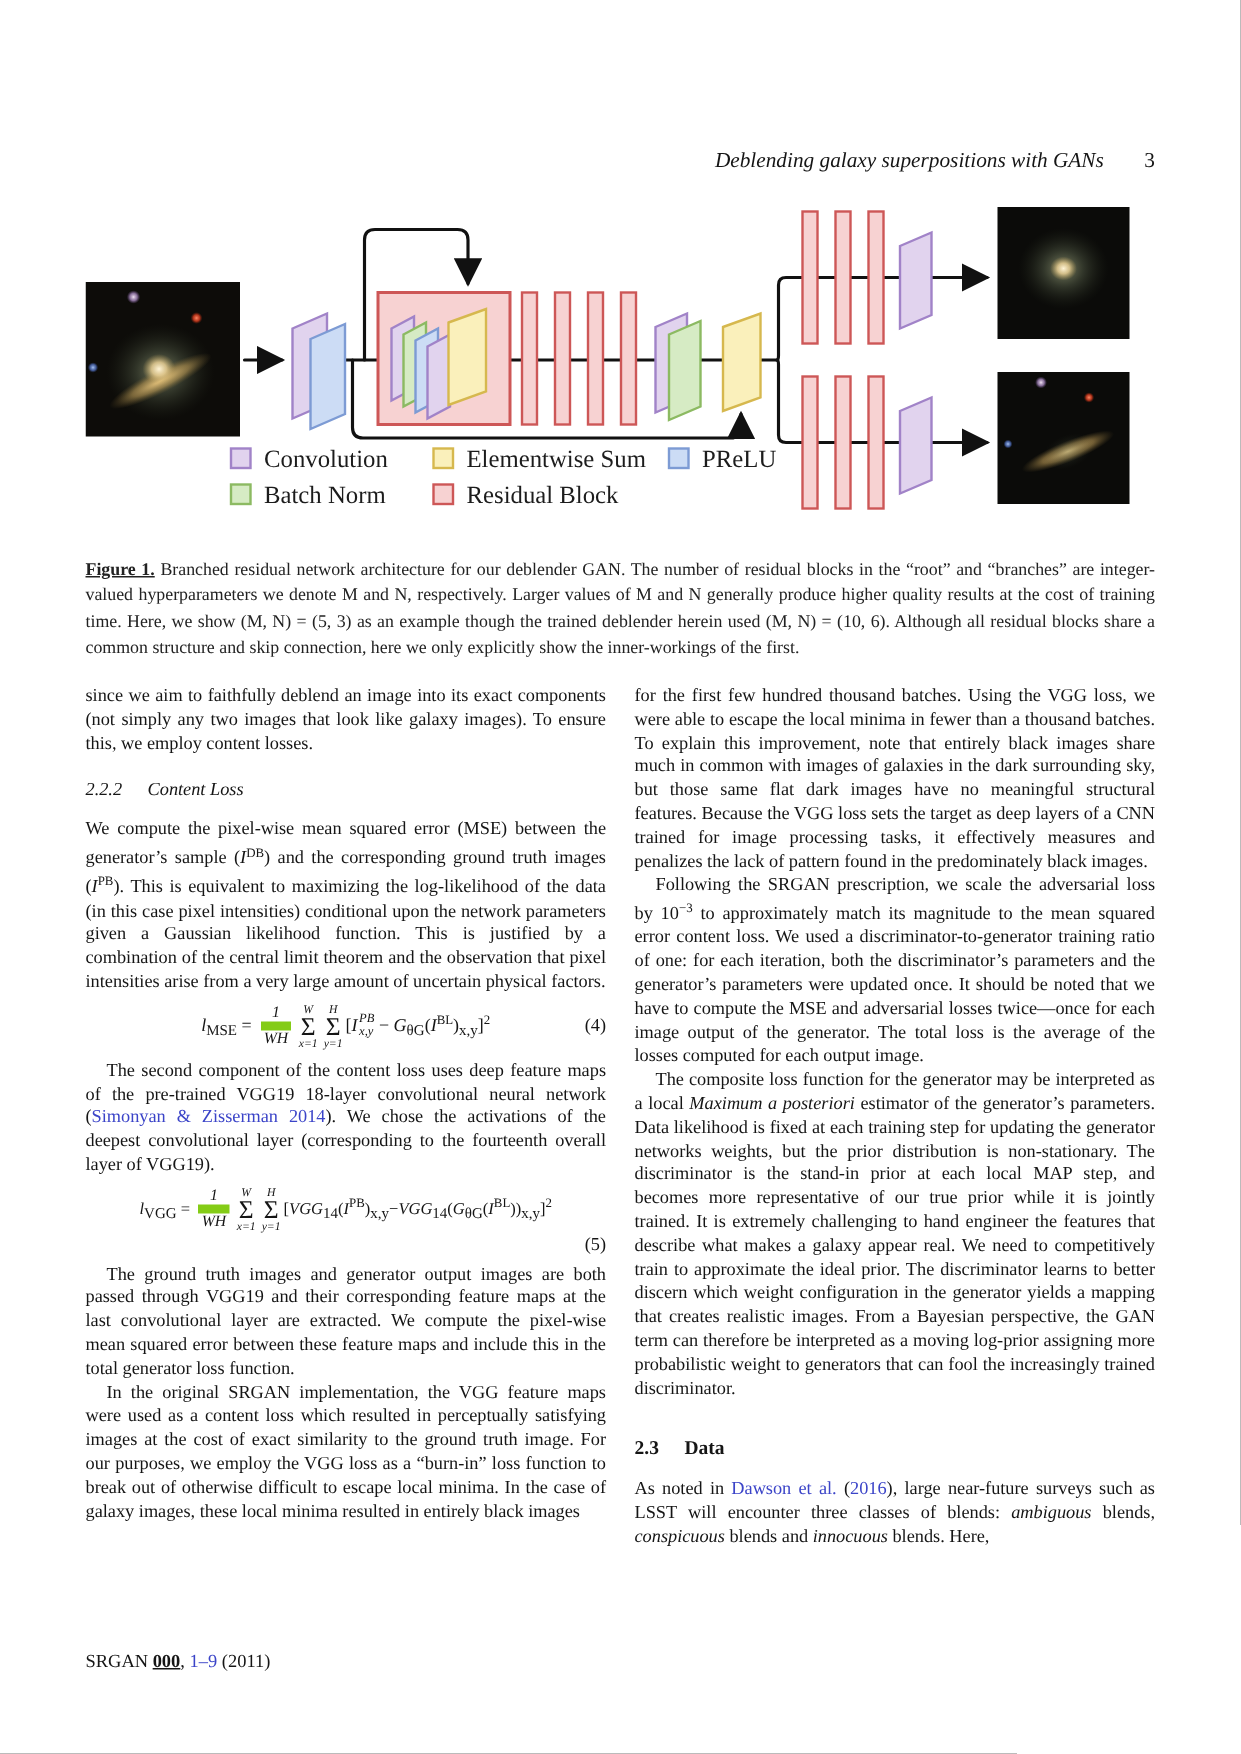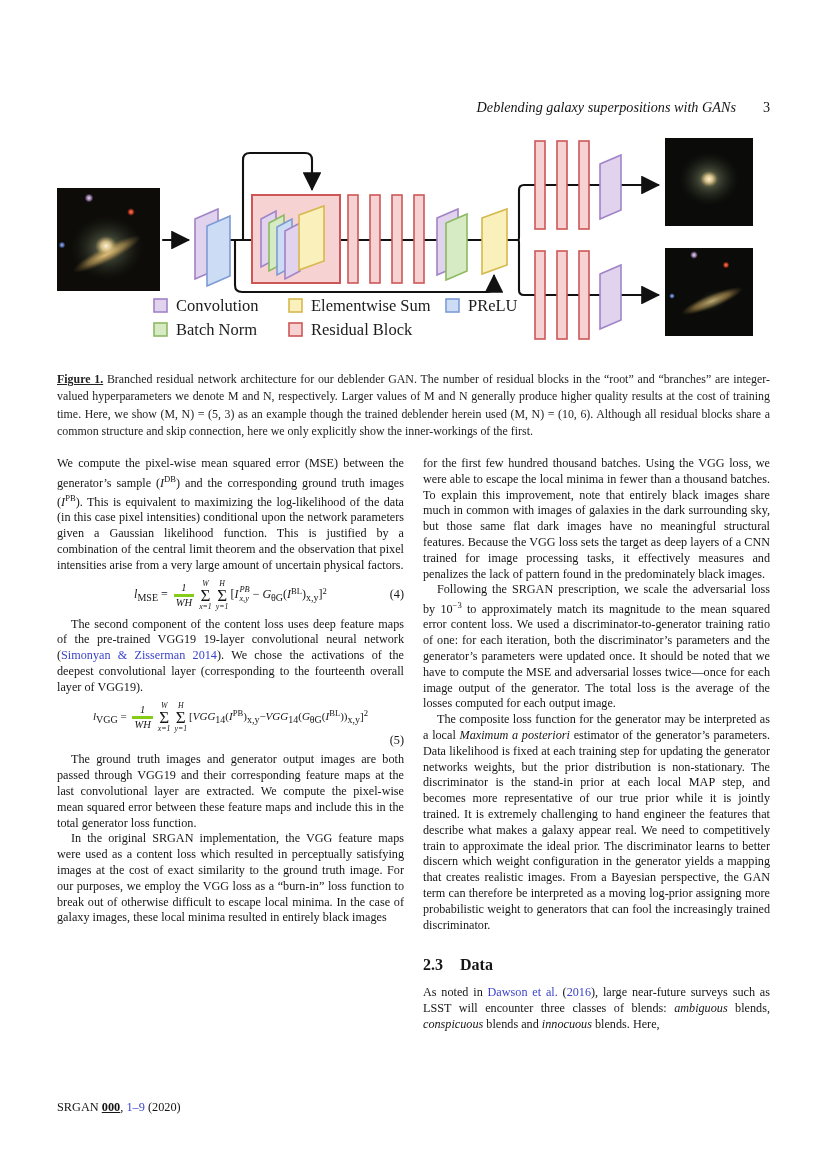--- a/index.html
+++ b/index.html
@@ -16,33 +16,33 @@
   .figure-svg{position:absolute;left:57px;top:133px;width:713px;height:215px;text-align:center;}
   .caption{
     position:absolute;left:57px;top:371px;width:713px;
     font-size:11.9px;line-height:17.4px;text-align:justify;color:#222;
   }
   .columns{position:absolute;left:57px;top:456px;width:713px;display:flex;gap:19px;}
   .col{width:347px;font-size:12.2px;line-height:15.8px;text-align:justify;}
   p{margin:0;text-indent:14px;}
   p.noindent{text-indent:0;}
   .subsec{font-style:italic;font-size:12.2px;margin:16px 0 10px;}
-  .sec{font-weight:bold;font-size:16px;margin:24px 0 12px;}
+  .sec{font-weight:bold;font-size:13px;margin:24px 0 12px;}
   .subsec-num{margin-right:17px;}
   .it{font-style:italic;}
   .bf{font-weight:bold;text-decoration:underline;}
   .blue{color:#3b44c8;}
   .sup{font-size:8.6px;vertical-align:4.5px;}
   .sub{font-size:10px;vertical-align:-3px;}
   .equation{display:flex;align-items:center;justify-content:center;margin:6px 0;position:relative;text-indent:0;font-size:12px;white-space:nowrap;}
   .equation.wide{font-size:11px;margin-bottom:0;}
   .eqnum{position:absolute;right:0;font-size:12.2px;}
   .eqnum-line{text-align:right;font-size:12.2px;margin:0 0 4px;}
   .frac{display:inline-flex;flex-direction:column;text-align:center;vertical-align:middle;margin:0 3px;font-size:10.5px;line-height:11.5px;font-style:italic;}
-  .frac .den{border-top:3px solid #84cc16;padding:0 2px;}
+  .frac .den{border-top:6px solid #84cc16;padding:0 2px;}
   .sum{display:inline-flex;flex-direction:column;align-items:center;margin:0 2px;vertical-align:middle;}
   .sum .sigma{font-size:17px;line-height:15px;}
   .sum .lim{font-size:7.8px;line-height:8px;font-style:italic;}
   .sswrap{display:inline-flex;align-items:center;}
   .sstack{display:inline-flex;flex-direction:column;font-size:8.4px;line-height:8.6px;margin-left:1px;font-style:italic;vertical-align:middle;}
   .footer{position:absolute;left:57px;top:1100px;font-size:12.3px;}
 </style>
 </head>
 <body>
 
@@ -163,20 +163,24 @@
       <text x="254" y="202" font-family="Liberation Serif, DejaVu Serif, serif" font-size="16.5" fill="#1c1c1c">Residual Block</text>
     </g>
       </svg></div>
 
   <div class="caption">
     <span class="bf">Figure 1.</span><span> Branched residual network architecture for our deblender GAN. The number of residual blocks in the “root” and “branches” are integer-valued hyperparameters we denote M and N, respectively. Larger values of M and N generally produce higher quality results at the cost of training time. Here, we show (M, N) = (5, 3) as an example though the trained deblender herein used (M, N) = (10, 6). Although all residual blocks share a common structure and skip connection, here we only explicitly show the inner-workings of the first.</span>
   </div>
 
   <div class="columns">
     <div class="col">
+      <p class="noindent"><span>since we aim to faithfully deblend an image into its exact components (not simply any two images that look like galaxy images). To ensure this, we employ content losses.</span></p>
+      <div class="subsec">
+        <span class="subsec-num">2.2.2</span><span>Content Loss</span>
+      </div>
       <p class="noindent"><span>We compute the pixel-wise mean squared error (MSE) between the generator’s sample (</span><span class="it">I</span><span class="sup">DB</span><span>) and the corresponding ground truth images (</span><span class="it">I</span><span class="sup">PB</span><span>). This is equivalent to maximizing the log-likelihood of the data (in this case pixel intensities) conditional upon the network parameters given a Gaussian likelihood function. This is justified by a combination of the central limit theorem and the observation that pixel intensities arise from a very large amount of uncertain physical factors.</span></p>
       <div class="equation">
         <span class="eqbody"><span class="it">l</span><span class="sub">MSE</span><span> = </span><span class="frac">
               <span class="num">1</span>
               <span class="den">WH</span>
             </span><span class="sum">
               <span class="lim">W</span>
               <span class="sigma">Σ</span>
               <span class="lim">x=1</span>
             </span><span class="sum">
@@ -185,21 +189,21 @@
               <span class="lim">y=1</span>
             </span><span>[</span><span class="sswrap">
               <span class="it">I</span>
               <span class="sstack">
                 <span>PB</span>
                 <span>x,y</span>
               </span>
             </span><span> − </span><span class="it">G</span><span class="sub">θG</span><span>(</span><span class="it">I</span><span class="sup">BL</span><span>)</span><span class="sub">x,y</span><span>]</span><span class="sup">2</span></span>
         <span class="eqnum">(4)</span>
       </div>
-      <p><span>The second component of the content loss uses deep feature maps of the pre-trained VGG19 19-layer convolutional neural network (</span><span class="blue">Simonyan &amp; Zisserman 2014</span><span>). We chose the activations of the deepest convolutional layer (corresponding to the fourteenth overall layer of VGG19).</span></p>
+      <p><span>The second component of the content loss uses deep feature maps of the pre-trained VGG19 18-layer convolutional neural network (</span><span class="blue">Simonyan &amp; Zisserman 2014</span><span>). We chose the activations of the deepest convolutional layer (corresponding to the fourteenth overall layer of VGG19).</span></p>
       <div class="equation wide">
         <span class="eqbody"><span class="it">l</span><span class="sub">VGG</span><span> = </span><span class="frac">
               <span class="num">1</span>
               <span class="den">WH</span>
             </span><span class="sum">
               <span class="lim">W</span>
               <span class="sigma">Σ</span>
               <span class="lim">x=1</span>
             </span><span class="sum">
               <span class="lim">H</span>
@@ -215,15 +219,15 @@
       <p class="noindent"><span>for the first few hundred thousand batches. Using the VGG loss, we were able to escape the local minima in fewer than a thousand batches. To explain this improvement, note that entirely black images share much in common with images of galaxies in the dark surrounding sky, but those same flat dark images have no meaningful structural features. Because the VGG loss sets the target as deep layers of a CNN trained for image processing tasks, it effectively measures and penalizes the lack of pattern found in the predominately black images.</span></p>
       <p><span>Following the SRGAN prescription, we scale the adversarial loss by 10</span><span class="sup">−3</span><span> to approximately match its magnitude to the mean squared error content loss. We used a discriminator-to-generator training ratio of one: for each iteration, both the discriminator’s parameters and the generator’s parameters were updated once. It should be noted that we have to compute the MSE and adversarial losses twice—once for each image output of the generator. The total loss is the average of the losses computed for each output image.</span></p>
       <p><span>The composite loss function for the generator may be interpreted as a local </span><span class="it">Maximum a posteriori</span><span> estimator of the generator’s parameters. Data likelihood is fixed at each training step for updating the generator networks weights, but the prior distribution is non-stationary. The discriminator is the stand-in prior at each local MAP step, and becomes more representative of our true prior while it is jointly trained. It is extremely challenging to hand engineer the features that describe what makes a galaxy appear real. We need to competitively train to approximate the ideal prior. The discriminator learns to better discern which weight configuration in the generator yields a mapping that creates realistic images. From a Bayesian perspective, the GAN term can therefore be interpreted as a moving log-prior assigning more probabilistic weight to generators that can fool the increasingly trained discriminator.</span></p>
       <div class="sec">
         <span class="subsec-num">2.3</span><span>Data</span>
       </div>
       <p class="noindent"><span>As noted in </span><span class="blue">Dawson et al.</span><span> (</span><span class="blue">2016</span><span>), large near-future surveys such as LSST will encounter three classes of blends: </span><span class="it">ambiguous</span><span> blends, </span><span class="it">conspicuous</span><span> blends and </span><span class="it">innocuous</span><span> blends. Here,</span></p>
     </div>
   </div>
 
-  <div class="footer"><span>SRGAN </span><span class="bf">000</span><span>, </span><span class="blue">1–9</span><span> (2020)</span></div>
+  <div class="footer"><span>SRGAN </span><span class="bf">000</span><span>, </span><span class="blue">1–9</span><span> (2011)</span></div>
 
 </div>
 
 </body></html>

